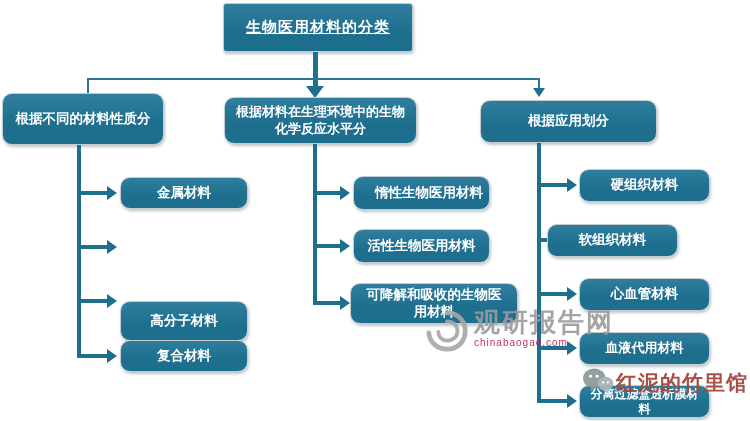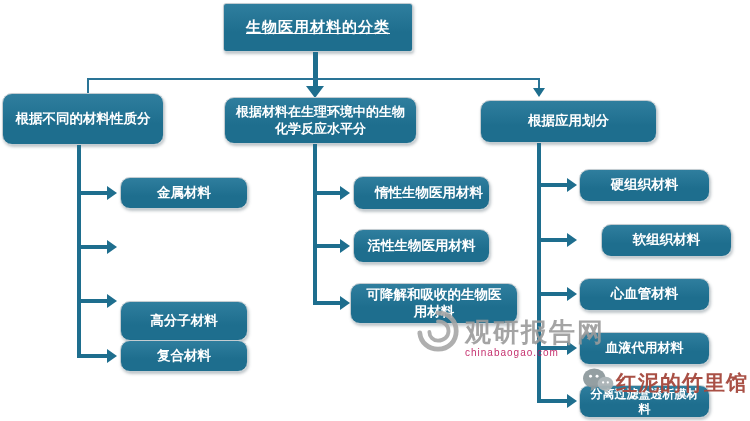--- a/index.html
+++ b/index.html
@@ -34,21 +34,21 @@
   .harrow::after{
     content:'';position:absolute;right:-10px;top:-5px;width:0;height:0;
     border-top:7px solid transparent;border-bottom:7px solid transparent;
     border-left:10px solid var(--teal);
   }
   .head-down{position:absolute;width:0;height:0;
     border-left:9px solid transparent;border-right:9px solid transparent;
     border-top:12px solid var(--teal);}
   .head-down.small{border-left-width:6px;border-right-width:6px;border-top-width:9px;}
 
-  .wm-center{position:absolute;left:415px;top:308px;display:flex;align-items:flex-end;opacity:0.9;}
+  .wm-center{position:absolute;left:424px;top:308px;display:flex;align-items:flex-start;opacity:0.9;}
   .wm-center .wm-text{margin-left:4px;}
   .wm-site{font-size:26px;font-weight:bold;color:#9b9b9b;letter-spacing:2px;line-height:1.1;}
   .wm-url{font-size:10px;color:#be185d;letter-spacing:1px;}
   .wm-corner{position:absolute;left:582px;top:367px;display:flex;align-items:center;opacity:0.95;}
   .wm-corner-label{font-size:21px;font-weight:bold;color:var(--wm-red);letter-spacing:1px;margin-left:2px;}
 </style>
 </head>
 <body>
 
 <div id="canvas">
@@ -87,21 +87,21 @@
   <div class="node rounded leaf" style="left:350px;top:283px;width:168px;height:41px;padding:2px 12px;">可降解和吸收的生物医用材料</div>
 
   <div class="vline" style="left:537px;top:143px;width:4px;height:260px;"></div>
   <div class="harrow" style="left:539px;top:183px;width:28px;"></div>
   <div class="harrow" style="left:539px;top:238px;width:28px;"></div>
   <div class="harrow" style="left:539px;top:292px;width:28px;"></div>
   <div class="harrow" style="left:539px;top:346px;width:28px;"></div>
   <div class="harrow" style="left:539px;top:399px;width:28px;"></div>
 
   <div class="node rounded leaf" style="left:579px;top:169px;width:131px;height:33px;">硬组织材料</div>
-  <div class="node rounded leaf" style="left:601px;top:224px;width:131px;height:33px;">软组织材料</div>
+  <div class="node rounded leaf" style="left:547px;top:224px;width:131px;height:33px;">软组织材料</div>
   <div class="node rounded leaf" style="left:579px;top:278px;width:131px;height:33px;">心血管材料</div>
   <div class="node rounded leaf" style="left:579px;top:332px;width:131px;height:33px;font-size:13px;">血液代用材料</div>
   <div class="node rounded leaf" style="left:579px;top:385px;width:131px;height:33px;font-size:12px;">分离过滤盒透析膜材料</div>
 
   <div class="wm-center">
     <span>
       <svg width="46" height="46" viewBox="0 0 48 48">
         <path d="M24 5 C36 5 43 14 43 24 C43 35 35 43 24 43 C14 43 6 36 5 26" fill="none" stroke="#a7a7a7" stroke-width="5" stroke-linecap="round"></path>
         <path d="M24 14 C30 14 35 18 35 24 C35 30 30 34 24 34 C19 34 15 30 15 25" fill="none" stroke="#a7a7a7" stroke-width="4" stroke-linecap="round"></path>
       </svg>

